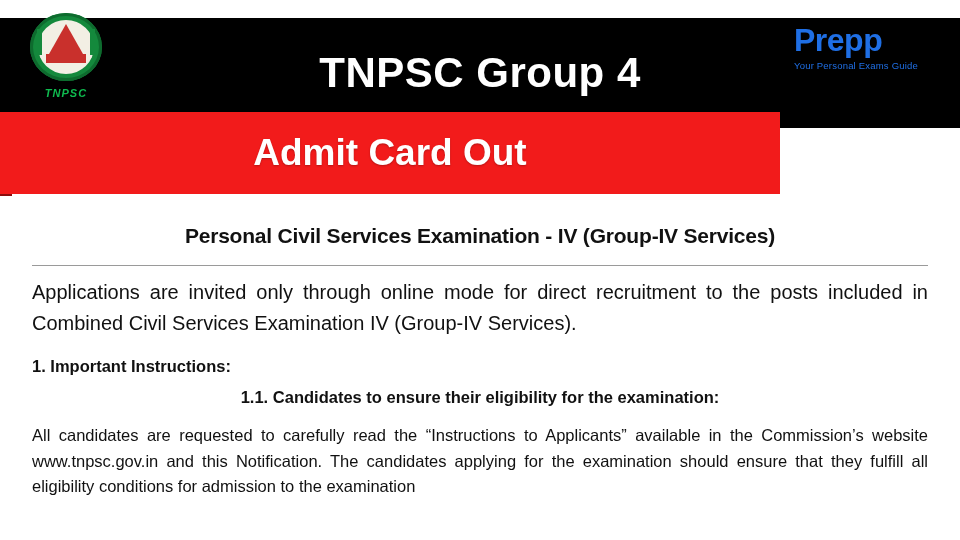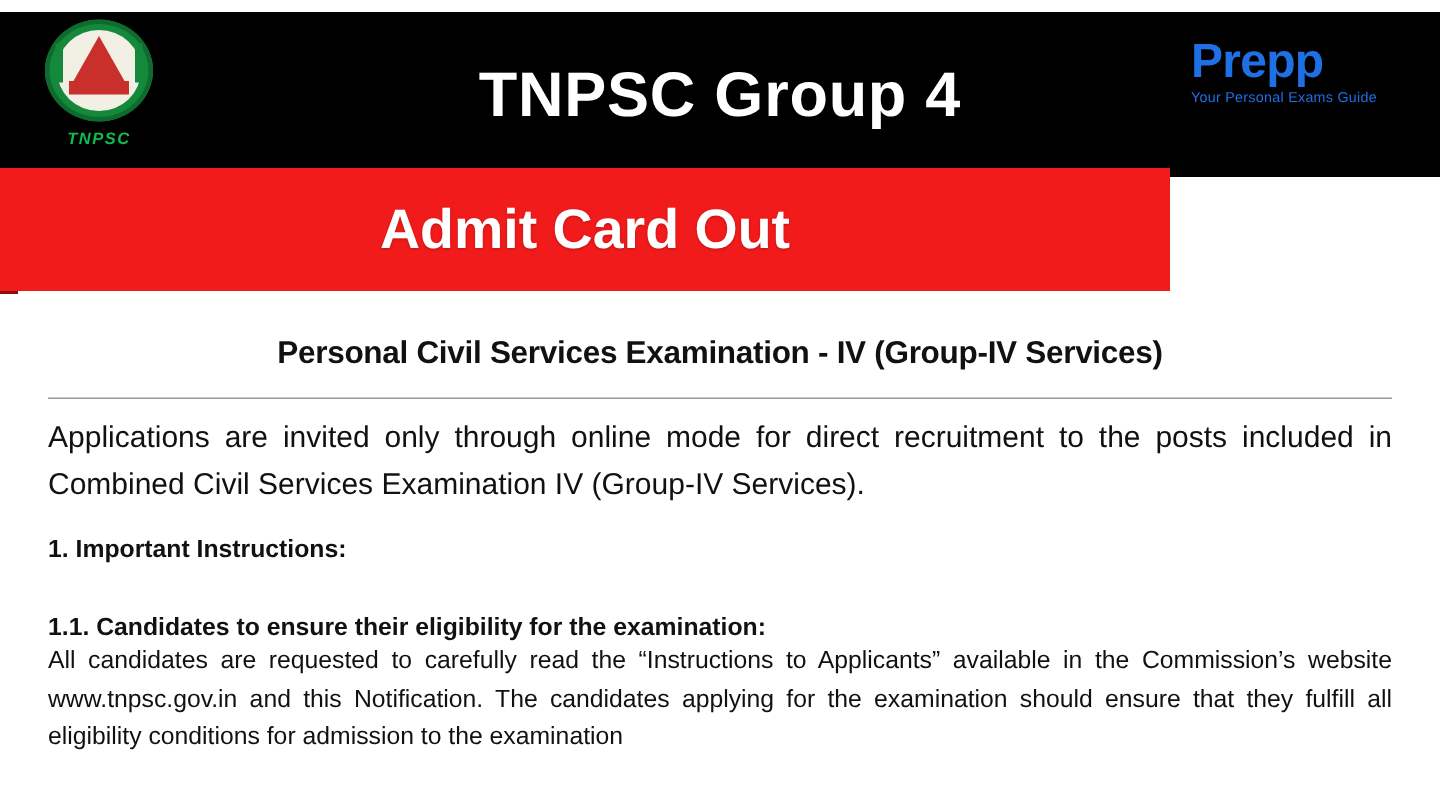--- a/index.html
+++ b/index.html
@@ -19,21 +19,21 @@
     position: relative;
     width: 960px;
     height: 540px;
     background: #ffffff;
   }
 
   
   .top-banner {
     position: absolute;
     left: 0;
-    top: 8px;
+    top: 18px;
     width: 960px;
     height: 110px;
     background: #000000;
     display: flex;
     align-items: center;
     justify-content: center;
   }
 
   .banner-title {
     color: #ffffff;
@@ -207,27 +207,29 @@
   }
 
   .doc-subhead {
     margin-top: 18px;
     font-size: 16.5px;
     font-weight: bold;
     color: #111111;
   }
 
   .doc-subhead2 {
-    margin-top: 33px;
+    margin-top: 12px;
     font-size: 16.5px;
     font-weight: bold;
     color: #111111;
+    text-align: center;
   }
 
   .doc-para2 {
+    margin-top: 16px;
     font-size: 16.5px;
     line-height: 1.55;
     color: #111111;
     text-align: justify;
     text-justify: inter-word;
   }
 </style>
 </head>
 <body>
 

